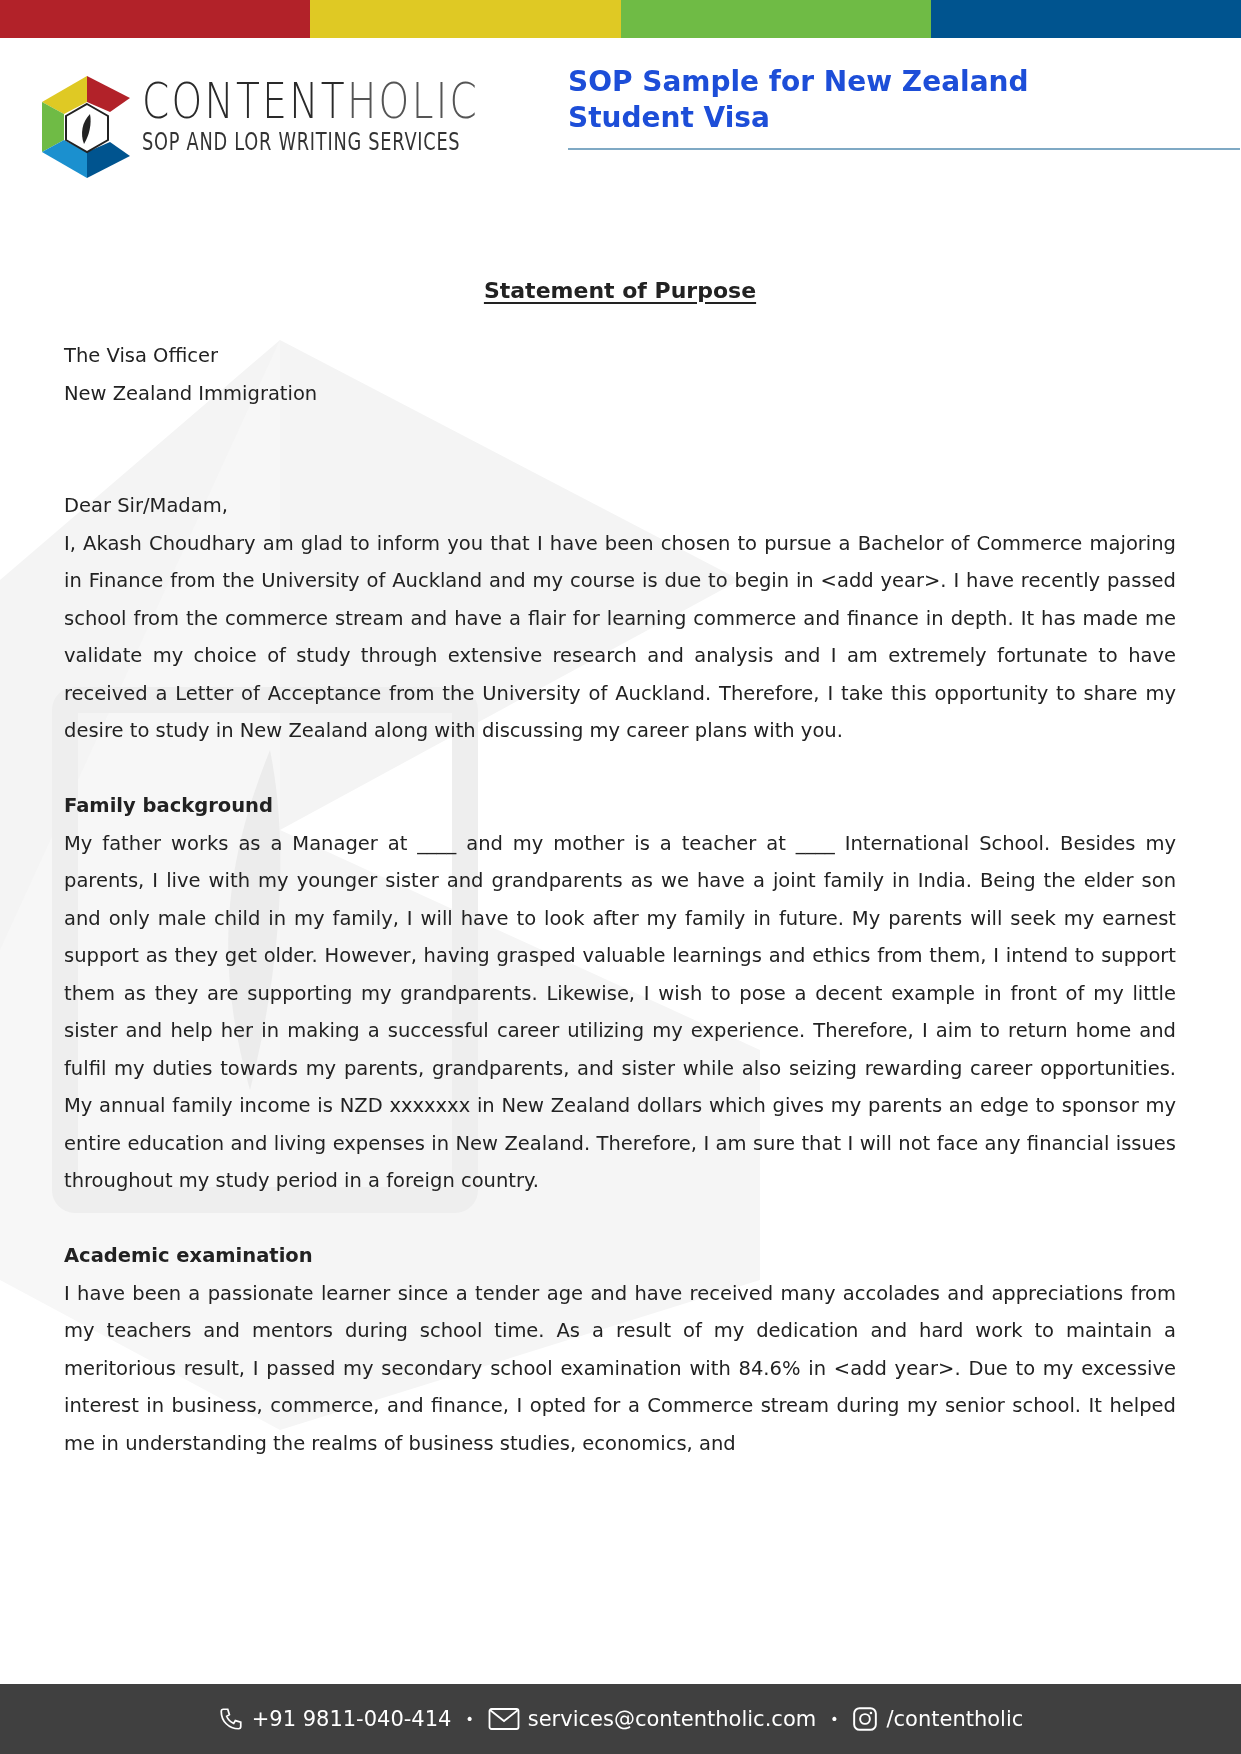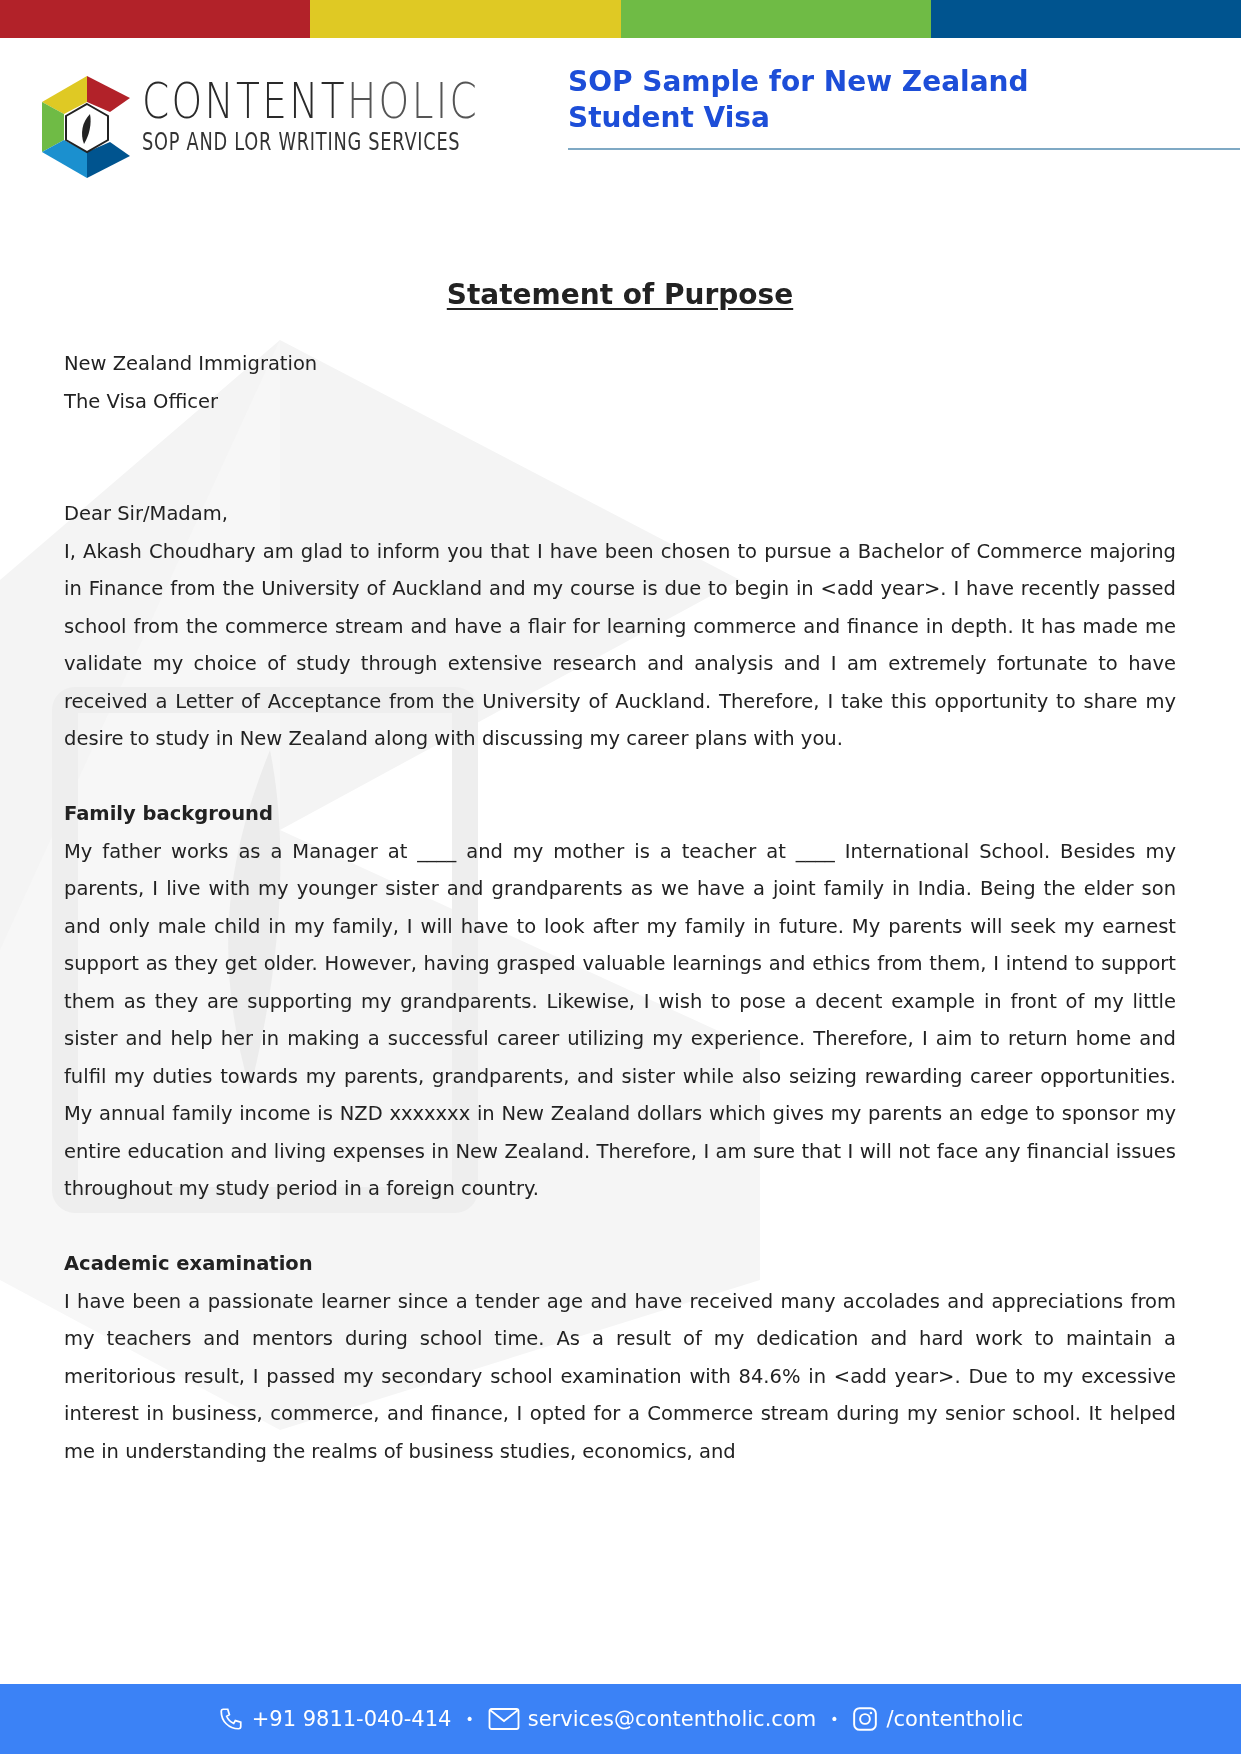--- a/index.html
+++ b/index.html
@@ -18,27 +18,27 @@
   .logo-text { margin-left: 10px; }
   .logo-brand { font-family: "DejaVu Sans", sans-serif; font-weight: 200; font-size: 50px; letter-spacing: 3px; line-height: 50px; color: #2a2a2a; transform: scaleX(0.78); transform-origin: left center; white-space: nowrap; }
   .logo-brand .light { color: #555; font-weight: 100; }
   .logo-tag { font-family: "DejaVu Sans", sans-serif; font-size: 24px; letter-spacing: 1px; color: #333; transform: scaleX(0.74); transform-origin: left center; white-space: nowrap; margin-top: 2px; }
 
   .doc-title { position: absolute; left: 568px; top: 64px; width: 673px; z-index: 2; }
   .doc-title h1 { margin: 0; font-family: "DejaVu Sans", sans-serif; font-weight: bold; font-size: 28px; line-height: 36px; color: #1d4ed8; }
   .doc-title .rule { margin-top: 12px; height: 2px; background: #7fa9c4; width: 672px; }
 
   .content { position: absolute; left: 64px; top: 278px; width: 1112px; z-index: 2; font-family: "DejaVu Sans", sans-serif; font-size: 19.5px; }
-  .sop-heading { text-align: center; font-weight: bold; font-size: 28px; text-decoration: underline; text-underline-offset: 4px; margin: 0 0 34px 0; }
+  .sop-heading { text-align: center; font-weight: bold; font-size: 22px; text-decoration: underline; text-underline-offset: 4px; margin: 0 0 34px 0; }
   .line { line-height: 37.5px; margin: 0; }
   .bold { font-weight: bold; }
   .gap { height: 37.5px; }
   .para { line-height: 37.5px; text-align: justify; margin: 0; }
 
-  .footer { position: absolute; left: 0; top: 1684px; width: 1241px; height: 70px; background: #3b82f6; display: flex; align-items: center; justify-content: center; color: #fff; font-family: "DejaVu Sans", sans-serif; font-size: 21px; z-index: 2; }
+  .footer { position: absolute; left: 0; top: 1684px; width: 1241px; height: 70px; background: #404040; display: flex; align-items: center; justify-content: center; color: #fff; font-family: "DejaVu Sans", sans-serif; font-size: 21px; z-index: 2; }
   .footer .item { display: flex; align-items: center; }
   .footer svg { margin-right: 8px; }
   .footer .dot { margin: 0 14px; font-size: 14px; }
 </style>
 </head>
 <body>
 
 <div class="topbar">
   <div style="background:#b22229"></div>
   <div style="background:#dfc924"></div>
@@ -74,22 +74,22 @@
   <h1>
     <span>SOP Sample for New Zealand</span><br>
     <span>Student Visa</span>
   </h1>
   <div class="rule"></div>
 </div>
 
 <div class="content">
   <p class="sop-heading">Statement of Purpose</p>
 
+  <p class="line">The Visa Officer</p>
   <p class="line">New Zealand Immigration</p>
-  <p class="line">The Visa Officer</p>
   <div class="gap"></div>
   <div class="gap"></div>
   <p class="line">Dear Sir/Madam,</p>
   <p class="para">I, Akash Choudhary am glad to inform you that I have been chosen to pursue a Bachelor of Commerce majoring in Finance from the University of Auckland and my course is due to begin in &lt;add year&gt;. I have recently passed school from the commerce stream and have a flair for learning commerce and finance in depth. It has made me validate my choice of study through extensive research and analysis and I am extremely fortunate to have received a Letter of Acceptance from the University of Auckland. Therefore, I take this opportunity to share my desire to study in New Zealand along with discussing my career plans with you.</p>
   <div class="gap"></div>
 
   <p class="line bold">Family background</p>
   <p class="para">My father works as a Manager at ____ and my mother is a teacher at ____ International School. Besides my parents, I live with my younger sister and grandparents as we have a joint family in India. Being the elder son and only male child in my family, I will have to look after my family in future. My parents will seek my earnest support as they get older. However, having grasped valuable learnings and ethics from them, I intend to support them as they are supporting my grandparents. Likewise, I wish to pose a decent example in front of my little sister and help her in making a successful career utilizing my experience. Therefore, I aim to return home and fulfil my duties towards my parents, grandparents, and sister while also seizing rewarding career opportunities. My annual family income is NZD xxxxxxx in New Zealand dollars which gives my parents an edge to sponsor my entire education and living expenses in New Zealand. Therefore, I am sure that I will not face any financial issues throughout my study period in a foreign country.</p>
   <div class="gap"></div>
 

